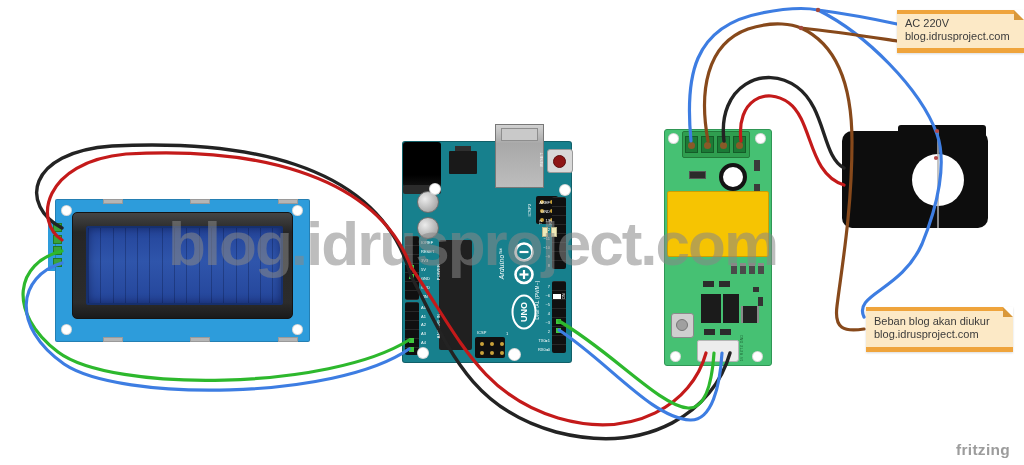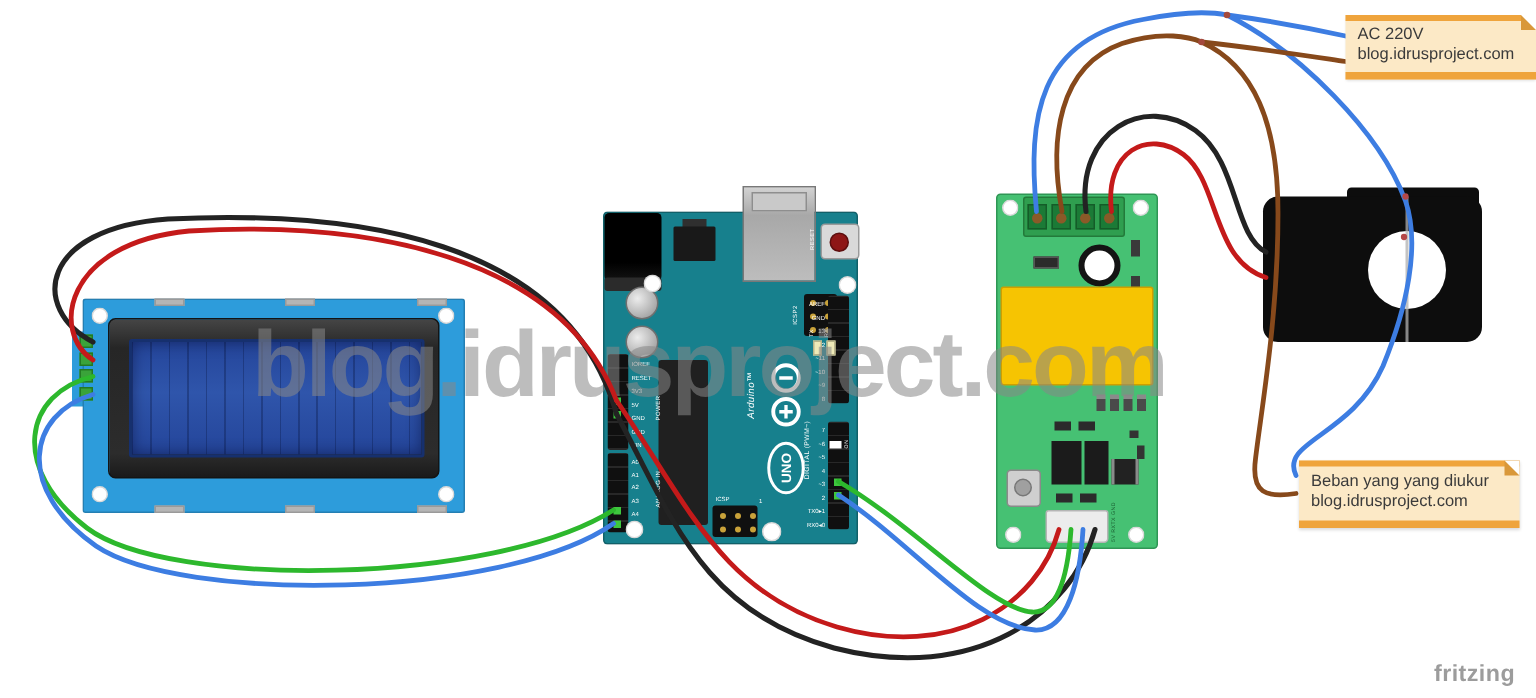--- a/index.html
+++ b/index.html
@@ -238,19 +238,19 @@
     <div class="nbar"></div>
     <div class="nbar b"></div>
     <div class="nfold"></div>
     <div class="nline" style="top:7px;">AC 220V</div>
     <div class="nline" style="top:20px;">blog.idrusproject.com</div>
   </div>
   <div class="abs note" style="left:866px;top:307px;width:147px;height:45px;">
     <div class="nbar"></div>
     <div class="nbar b"></div>
     <div class="nfold"></div>
-    <div class="nline" style="top:8px;">Beban yang yang diukur</div>
+    <div class="nline" style="top:8px;">Beban blog akan diukur</div>
     <div class="nline" style="top:21px;">blog.idrusproject.com</div>
   </div>
 
   <div class="fritzing" style="left:956px;top:441px;">fritzing</div>
 
 </div>
 
 </body></html>

